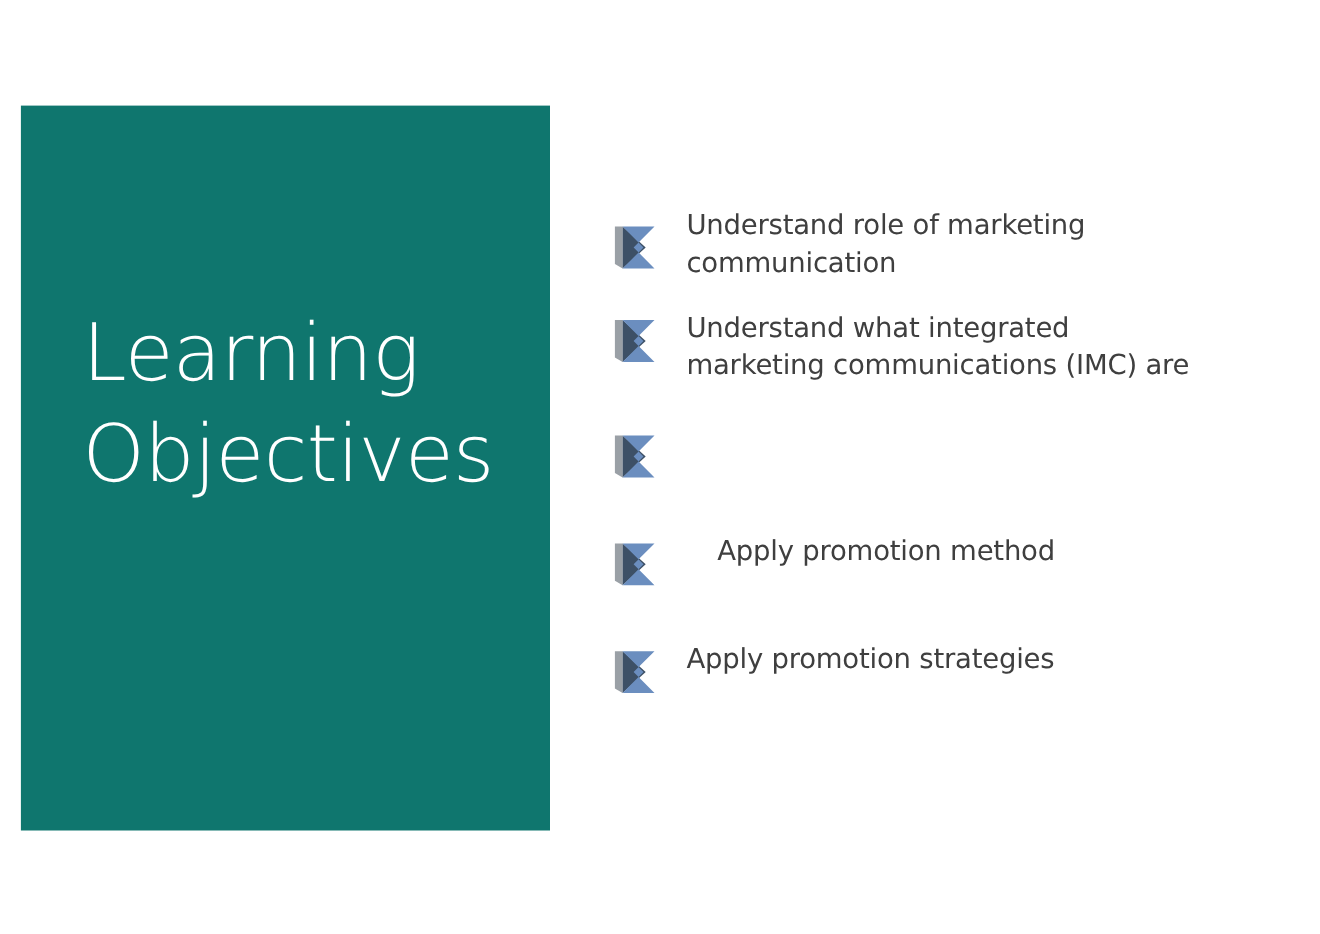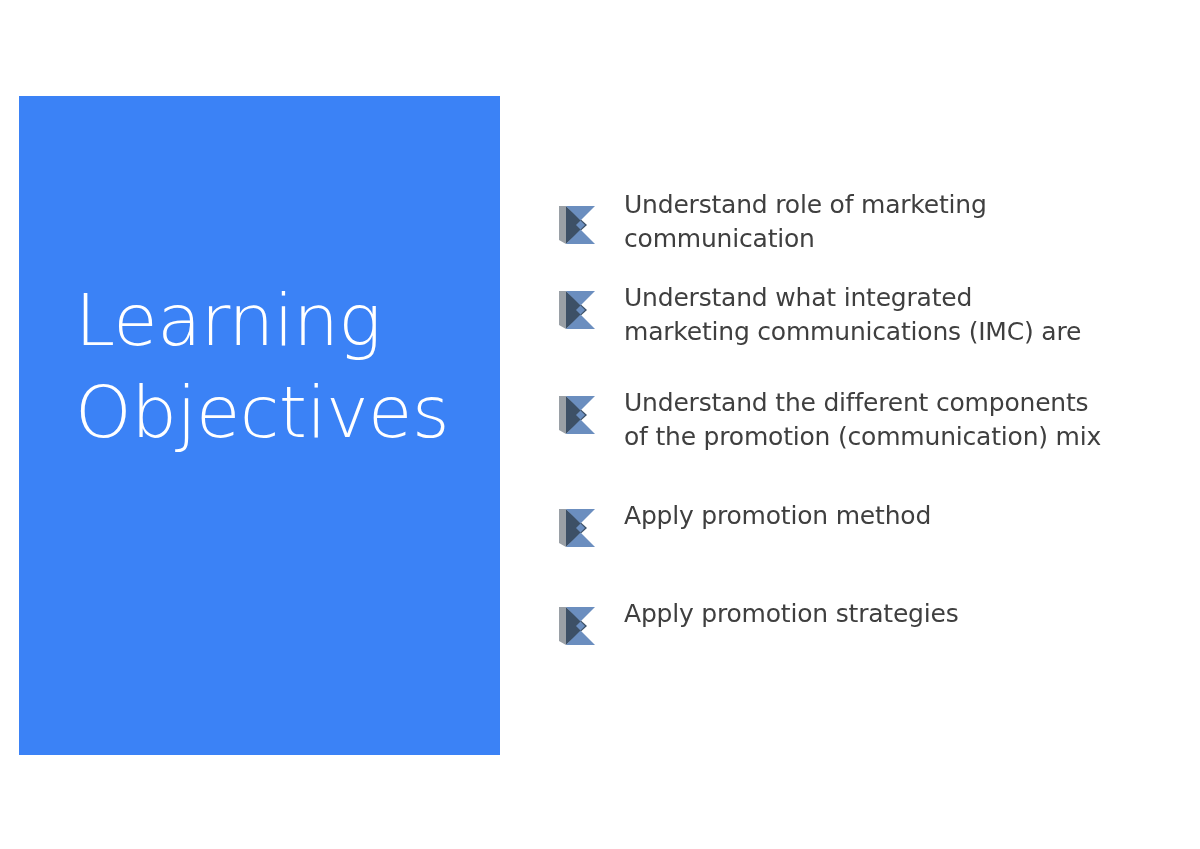--- a/index.html
+++ b/index.html
@@ -24,21 +24,21 @@
     background: #ffffff;
   }
 
   
   .title-panel {
     position: absolute;
     left: 19px;
     top: 96px;
     width: 481px;
     height: 659px;
-    background: #3b82f6;
+    background: #0f766e;
     box-sizing: border-box;
   }
   .title-text {
     position: absolute;
     left: 56px;
     top: 178px;
     width: 404px;
     color: #ffffff;
     font-family: "DejaVu Sans", "Liberation Sans", sans-serif;
     font-size: 72px;
@@ -82,21 +82,21 @@
     line-height: 1.34;
     letter-spacing: -0.2px;
     white-space: pre-line;
     padding-top: 2px;
   }
 
   
   .row-0 { margin-bottom: 24px; align-items: center; }
   .row-1 { margin-bottom: 36px; }
   .row-2 { margin-bottom: 44px; }
-  .row-3 { margin-bottom: 44px; }
+  .row-3 { margin-bottom: 44px; gap: 28px; }
   .row-4 { margin-bottom: 0; }
 </style>
 </head>
 <body>
 
 <div class="slide">
 
   <div class="title-panel">
     <div class="title-text">Learning
 Objectives</div>
@@ -129,22 +129,20 @@
     </div>
 
     <div class="bullet-row row-2">
       <span class="bullet-icon">
         <svg viewBox="0 0 46 46" xmlns="http://www.w3.org/2000/svg">
           <polygon points="3,4 10,4 10,42 3,38" fill="#9aa0a6"></polygon>
           <polygon points="10,4 31,23 10,42" fill="#3d5066"></polygon>
           <polygon points="10,4 39,4 20,23 39,42 10,42 29,23" fill="#6b8ebf"></polygon>
         </svg>
       </span>
-      <span class="bullet-text">Understand the different components
-of the promotion (communication) mix</span>
     </div>
 
     <div class="bullet-row row-3">
       <span class="bullet-icon">
         <svg viewBox="0 0 46 46" xmlns="http://www.w3.org/2000/svg">
           <polygon points="3,4 10,4 10,42 3,38" fill="#9aa0a6"></polygon>
           <polygon points="10,4 31,23 10,42" fill="#3d5066"></polygon>
           <polygon points="10,4 39,4 20,23 39,42 10,42 29,23" fill="#6b8ebf"></polygon>
         </svg>
       </span>

